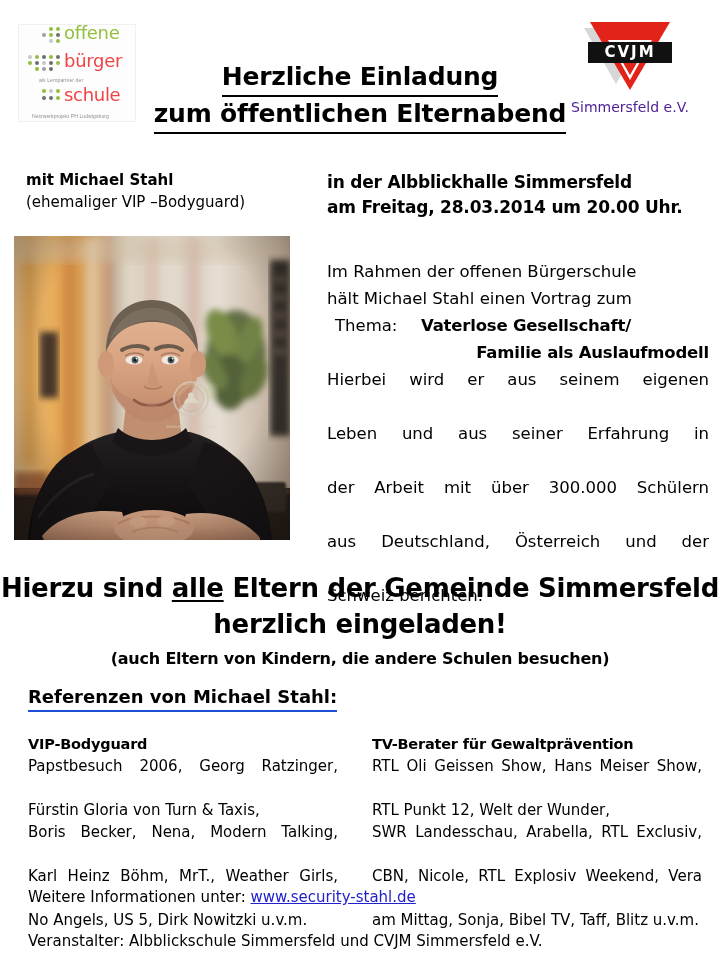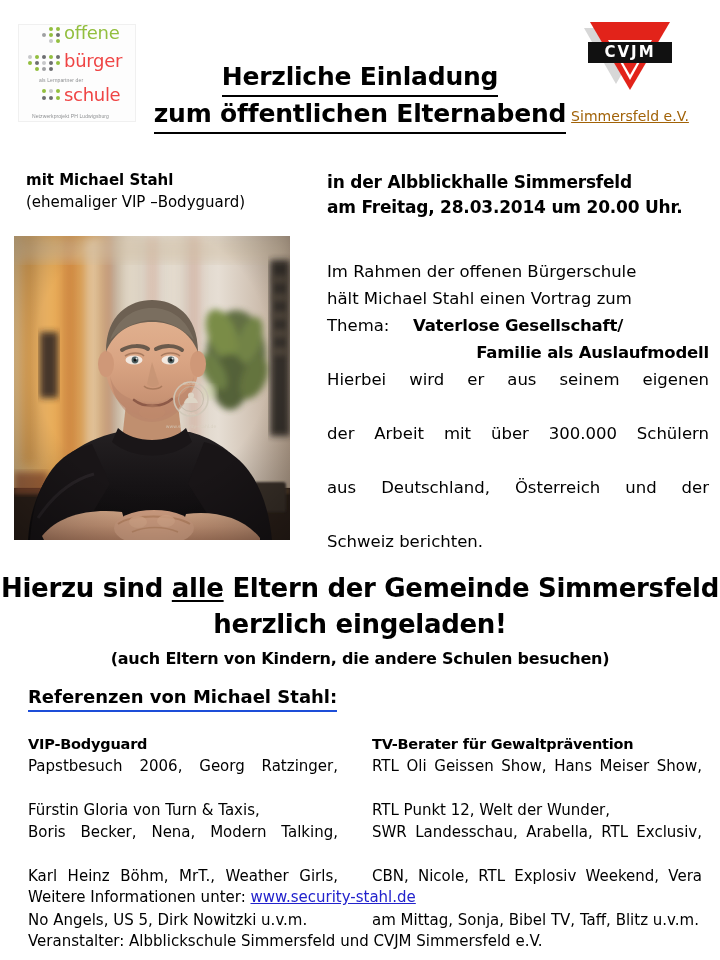--- a/index.html
+++ b/index.html
@@ -166,27 +166,26 @@
     background: #111111;
     color: #ffffff;
     font-family: "DejaVu Sans", sans-serif;
     font-weight: bold;
     font-size: 15px;
     line-height: 21px;
     letter-spacing: 2px;
     text-align: center;
   }
   .cvjm-caption {
-    margin-top: 9px;
+    margin-top: 0;
     font-family: "DejaVu Sans", sans-serif;
     font-size: 14px;
     line-height: 18px;
-    color: #a16207;
-    white-space: nowrap;
-    text-decoration: underline;
+    color: #4c1d95;
+    white-space: nowrap;
   }
 
   
   .speaker {
     position: absolute;
     left: 26px;
     top: 170px;
     width: 290px;
   }
   .speaker-name {
@@ -242,21 +241,21 @@
     line-height: 27px;
     white-space: nowrap;
   }
   .body-just {
     font-family: "DejaVu Sans", sans-serif;
     font-size: 16.5px;
     line-height: 27px;
     text-align: justify;
     text-align-last: left;
   }
-  .thema-label { display: inline-block; width: 86px; }
+  .thema-label { display: inline-block; width: 86px; margin-left: 8px; }
   .thema-bold {
     font-weight: bold;
     letter-spacing: -0.2px;
   }
   .thema-line2 {
     font-family: "DejaVu Sans", sans-serif;
     font-weight: bold;
     font-size: 16.5px;
     line-height: 27px;
     text-align: right;
@@ -605,20 +604,21 @@
 
   <div class="body-col">
     <div class="body-line">Im Rahmen der offenen Bürgerschule</div>
     <div class="body-line">hält Michael Stahl einen Vortrag zum</div>
     <div class="body-line">
       <span class="thema-label">Thema:</span><span class="thema-bold">Vaterlose Gesellschaft/</span>
     </div>
     <div class="thema-line2">Familie als Auslaufmodell</div>
     <div class="justified">
       <span class="j body-just">Hierbei wird er aus seinem eigenen</span>
+      <span class="j body-just">Leben und aus seiner Erfahrung in</span>
       <span class="j body-just">der Arbeit mit über 300.000 Schülern</span>
       <span class="j body-just">aus Deutschland, Österreich und der</span>
       <span class="last body-just">Schweiz berichten.</span>
     </div>
   </div>
 
   <div class="cta">
     <div class="cta-line"><span>Hierzu sind </span><span class="cta-underline">alle</span><span> Eltern der Gemeinde Simmersfeld</span></div>
     <div class="cta-line">herzlich eingeladen!</div>
     <div class="cta-sub">(auch Eltern von Kindern,  die andere Schulen besuchen)</div>

